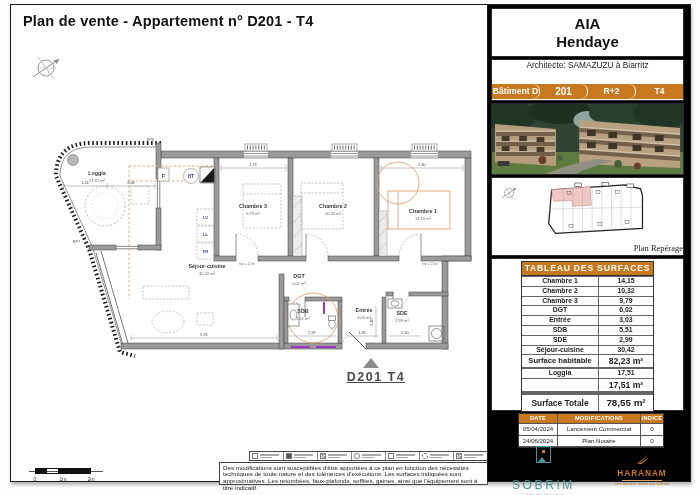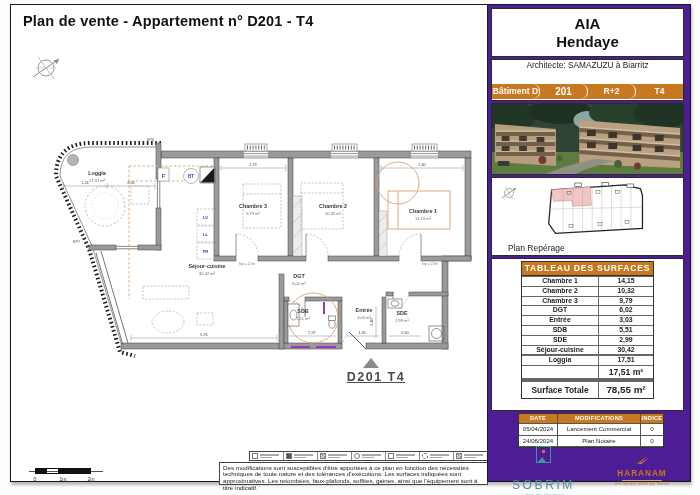--- a/index.html
+++ b/index.html
@@ -3,35 +3,35 @@
 <meta charset="utf-8">
 <style>
   html,body{margin:0;padding:0;}
   body{width:700px;height:495px;position:relative;background:#fdfdfd;font-family:"Liberation Sans",sans-serif;overflow:hidden;}
   .abs{position:absolute;}
   .sheet{position:absolute;left:10px;top:4px;width:681px;height:478px;background:#fff;border:1.6px solid #1a1a1a;box-shadow:1px 3px 3px rgba(0,0,0,.28);box-sizing:border-box;}
   .title{left:12px;top:8px;font-size:14.5px;font-weight:bold;color:#111;letter-spacing:.2px;}
   .d201{left:330px;top:365px;width:70px;text-align:center;font-size:12.5px;font-weight:600;color:#4a4a4a;letter-spacing:1.5px;text-decoration:underline;}
   .d201-tri{left:352px;top:353px;width:0;height:0;border-left:8px solid transparent;border-right:8px solid transparent;border-bottom:10px solid #8a8a8a;}
   
-  .panel{position:absolute;right:0;top:0;width:202px;height:100%;border-left:1.6px solid #1a1a1a;background:#4c1d95;}
+  .panel{position:absolute;right:0;top:0;width:202px;height:100%;border-left:1.6px solid #1a1a1a;background:#000000;}
   .pbox{position:absolute;left:3px;width:193px;border:1px solid #2b2b2b;background:#fff;box-sizing:border-box;}
   .aia{top:3px;height:49px;text-align:center;padding-top:6px;}
   .aia .l1,.aia .l2{font-size:15px;font-weight:bold;color:#111;line-height:18px;}
   .credits{top:54px;height:42px;text-align:center;}
   .credits .c{font-size:8.3px;color:#222;line-height:10px;}
   .credits .c1{margin-top:4px;}
   .unitbar{position:absolute;left:0;right:0;bottom:1px;height:15px;background:#c8781f;display:flex;}
   .unitbar .cell{flex:1;border-right:1px solid #fff;color:#fff;font-size:8.6px;font-weight:bold;text-align:center;line-height:15px;border-radius:7px;}
   .unitbar .cell:last-child{border-right:none;}
   .unitbar .num{font-size:10px;}
   .imgbox{top:98px;height:72px;padding:0;}
   .imgbox svg{display:block;width:100%;height:100%;}
   .repbox{top:172px;height:79px;}
-  .replabel{position:absolute;left:16px;right:0;bottom:2px;text-align:left;font-size:8.5px;color:#222;}
+  .replabel{position:absolute;left:16px;right:0;bottom:2px;text-align:right;font-size:8.5px;color:#222;font-family:Liberation Serif, serif;}
   
   .surfbox{top:253px;height:153px;}
   .surf{position:absolute;left:29px;top:2px;width:133px;border:1.2px solid #333;box-sizing:border-box;background:#fff;}
   .surfhead{height:13px;background:#c8781f;border-bottom:1px solid #333;color:#fff;font-size:8.6px;font-weight:bold;text-align:center;line-height:13px;letter-spacing:.8px;}
   .srow{display:flex;border-top:.8px solid #666;}
   .srow:first-of-type{border-top:none;}
   .srow .sl{width:76px;border-right:.8px solid #666;text-align:center;font-size:6.9px;font-weight:bold;color:#222;line-height:8.8px;}
   .srow .sv{flex:1;text-align:center;font-size:6.9px;font-weight:bold;color:#222;line-height:8.8px;}
   .srow.tall .sl,.srow.tall .sv{line-height:12px;font-size:7.6px;}
   .srow.tall .sv{font-size:8.6px;}
@@ -509,20 +509,24 @@
             <span class="sv">5,51</span>
           </div>
         <div class="srow">
             <span class="sl">SDE</span>
             <span class="sv">2,99</span>
           </div>
         <div class="srow">
             <span class="sl">Séjour-cuisine</span>
             <span class="sv">30,42</span>
           </div>
+        <div class="srow tall">
+            <span class="sl">Surface habitable</span>
+            <span class="sv">82,23 m²</span>
+          </div>
         <div class="srow gap">
             <span class="sl"></span>
             <span class="sv"></span>
           </div>
         <div class="srow">
             <span class="sl">Loggia</span>
             <span class="sv">17,51</span>
           </div>
         <div class="srow tall">
             <span class="sl"></span>

